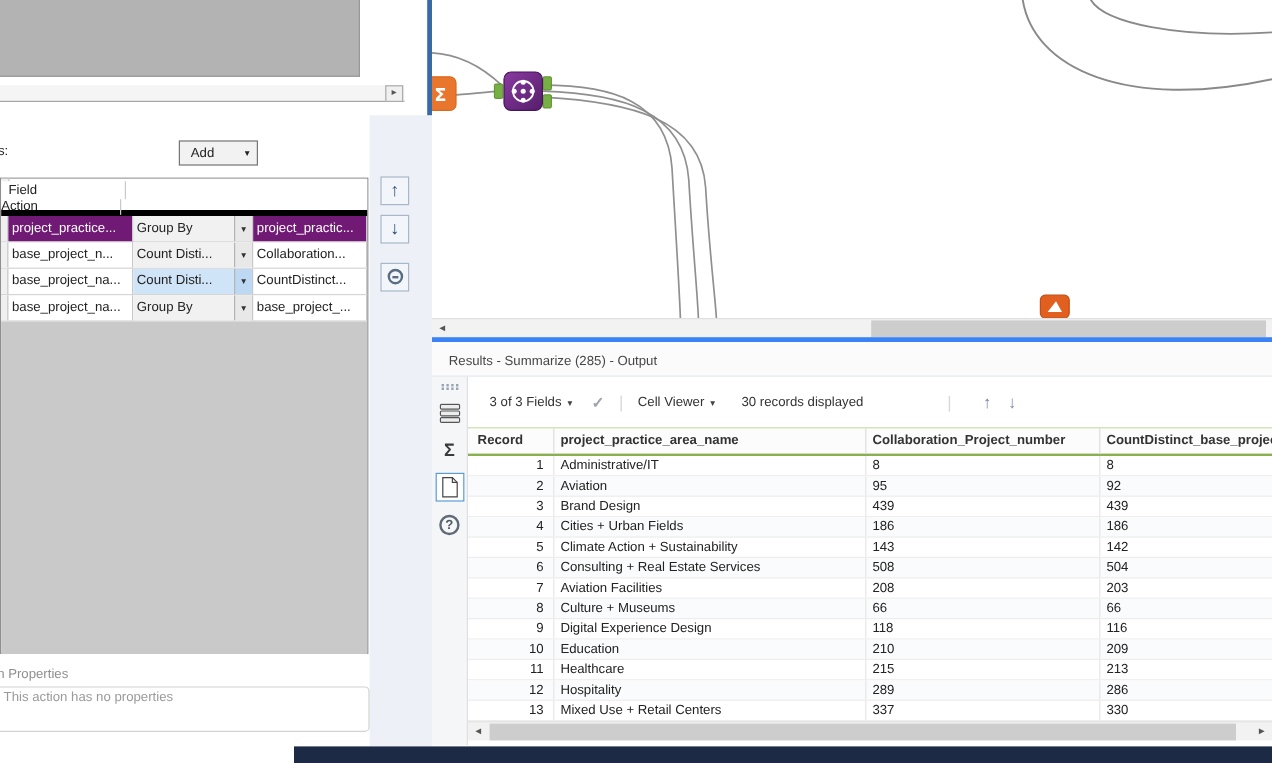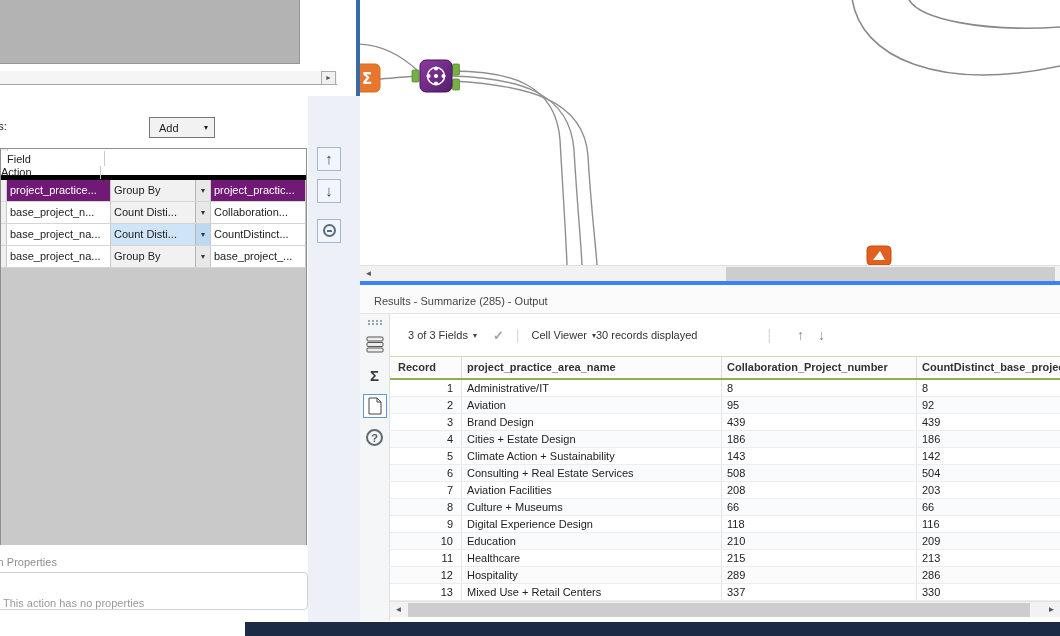--- a/index.html
+++ b/index.html
@@ -35,21 +35,21 @@
   .combo.focus{background:#cfe4f7;}
   .combo.focus .ca{background:#bcd8f2;}
   .cfg-empty{height:277px;background:#c9c9c9;}
 
   .side-btn{width:24px;height:24px;background:#f2f5fa;border:1px solid #a8b6c9;text-align:center;line-height:22px;font-size:15px;color:#2f4f7a;cursor:default;}
   .circle-minus{width:13px;height:13px;border:2px solid #5a6d80;border-radius:50%;margin:4px auto 0;position:relative;}
   .circle-minus::after{content:"";position:absolute;left:2px;right:2px;top:50%;height:2px;margin-top:-1px;background:#5a6d80;}
 
   .props-label{left:-14px;top:556px;color:#8f8f8f;}
   .props-box{left:-12px;top:572px;width:320px;height:38px;border:1px solid #d2d2d2;border-radius:4px;}
-  .props-box span{display:block;margin:24px 0 0 14px;color:#9a9a9a;}
+  .props-box span{display:block;margin:2px 0 0 14px;color:#9a9a9a;}
 
   
   .canvas{left:360px;top:0;width:700px;height:265px;background:#fff;overflow:hidden;}
   .canvas-scroll{left:360px;top:265px;width:700px;height:16px;background:#f2f2f2;border-top:1px solid #e0e0e0;}
   .sb-btn{position:absolute;top:0;width:17px;height:16px;text-align:center;font-size:8px;line-height:16px;color:#555;}
   .cs-thumb{position:absolute;left:366px;top:1px;width:329px;height:14px;background:#cdcdcd;}
 
   
   .res-title{left:360px;top:281px;width:700px;height:33px;background:#fbfbfc;border-top:4px solid #3b82f6;border-bottom:1px solid #e3e6ea;line-height:32px;padding-left:14px;color:#464646;}
   .icon-strip{left:360px;top:314px;width:30px;height:307px;background:#f5f6f8;border-right:1px solid #e0e0e0;}
@@ -243,21 +243,21 @@
       </div>
   </div>
 
   <div class="abs res-toolbar">
     <span>3 of 3 Fields</span>
     <span class="tb-arrow">▾</span>
     <span class="tb-check">✓</span>
     <span class="tb-sep">|</span>
     <span>Cell Viewer</span>
     <span class="tb-arrow">▾</span>
-    <span style="">30 records displayed</span>
+    <span style="margin-left:22px;">30 records displayed</span>
     <span class="tb-sep" style="margin-left:70px;">|</span>
     <span class="tb-nav">↑</span>
     <span class="tb-nav">↓</span>
   </div>
 
   <div class="abs res-head">
     <div class="cw-rec">Record</div>
     <div class="cw-name">project_practice_area_name</div>
     <div class="cw-c3">Collaboration_Project_number</div>
     <div class="cw-c4">CountDistinct_base_projec</div>
@@ -277,21 +277,21 @@
         <div class="cw-c4">92</div>
       </div>
     <div class="r-row">
         <div class="cw-rec">3</div>
         <div class="cw-name">Brand Design</div>
         <div class="cw-c3">439</div>
         <div class="cw-c4">439</div>
       </div>
     <div class="r-row">
         <div class="cw-rec">4</div>
-        <div class="cw-name">Cities + Estate Design</div>
+        <div class="cw-name">Cities + Urban Fields</div>
         <div class="cw-c3">186</div>
         <div class="cw-c4">186</div>
       </div>
     <div class="r-row">
         <div class="cw-rec">5</div>
         <div class="cw-name">Climate Action + Sustainability</div>
         <div class="cw-c3">143</div>
         <div class="cw-c4">142</div>
       </div>
     <div class="r-row">

